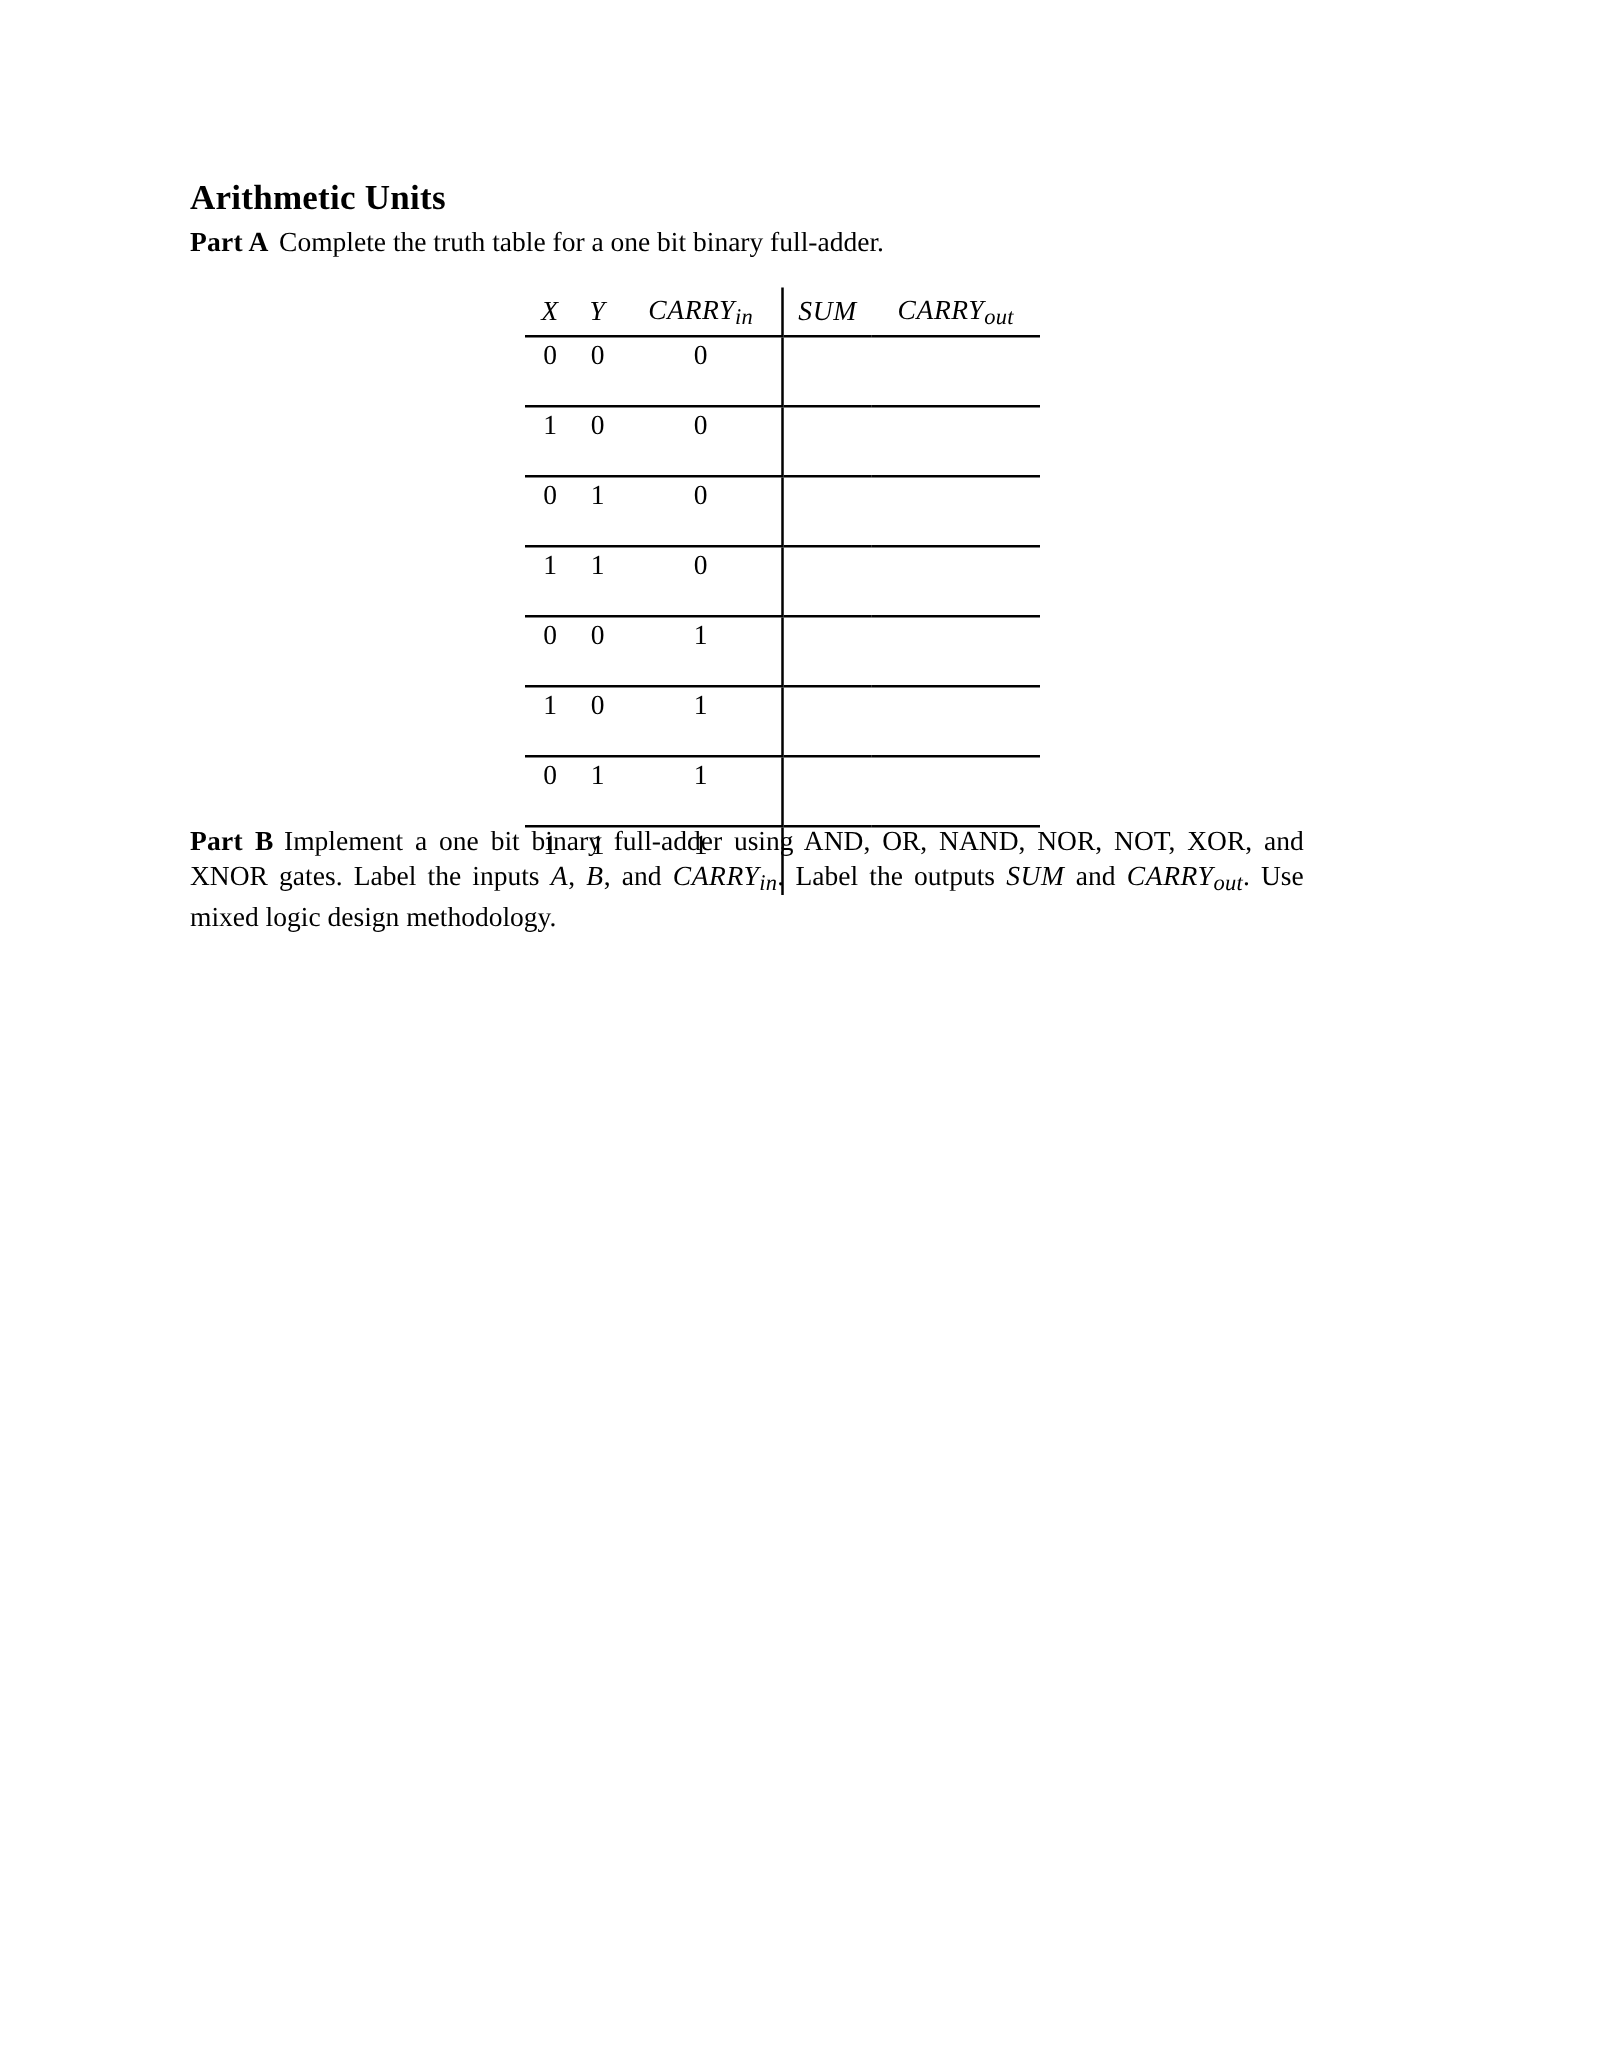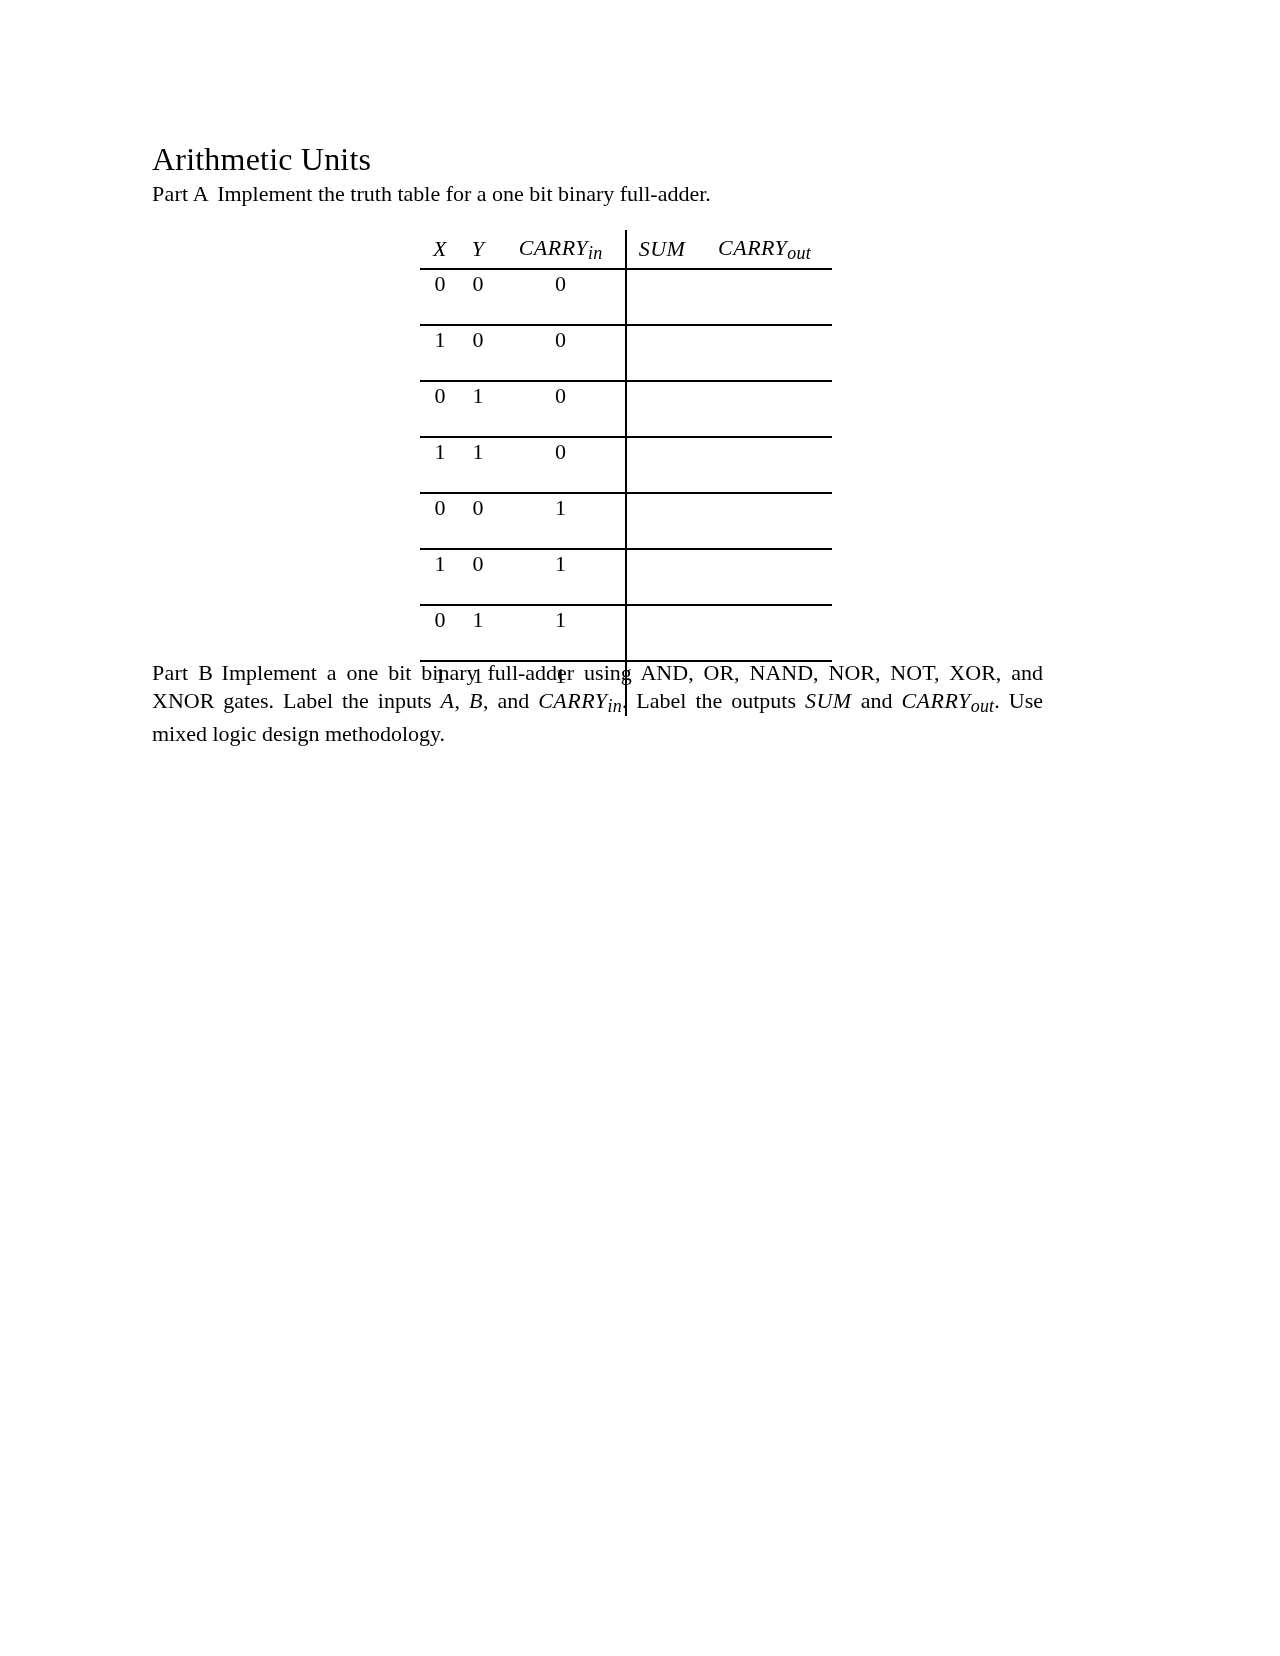--- a/index.html
+++ b/index.html
@@ -9,34 +9,34 @@
     height: 1656px;
     background: #ffffff;
     font-family: "Liberation Serif", "DejaVu Serif", serif;
     color: #000000;
     overflow: hidden;
   }
   .doc-title {
     position: absolute;
     left: 152px;
     top: 144px;
-    font-size: 32px;
+    font-size: 28px;
     line-height: 30px;
-    font-weight: normal;
+    font-weight: bold;
     letter-spacing: 0.2px;
   }
   .part-line {
     position: absolute;
     left: 152px;
     font-size: 22px;
     line-height: 28px;
   }
   .part-a { top: 180px; width: 900px; }
   .part-b { top: 659px; width: 891px; text-align: justify; }
-  .part-label { font-weight: normal; margin-right: 0.38em; letter-spacing: 0.2px; }
+  .part-label { font-weight: bold; margin-right: 0.38em; letter-spacing: 0.2px; }
   .math { font-style: italic; letter-spacing: 0.5px; }
   .subscript {
     font-style: italic;
     font-size: 18px;
     vertical-align: -4px;
     letter-spacing: 0.2px;
   }
   table.truth-table {
     position: absolute;
     left: 420px;
@@ -69,21 +69,21 @@
   .w3 { width: 70px; } .w4 { width: 135px; }
 </style>
 </head>
 <body>
 
 <div class="page">
 
   <div class="doc-title">Arithmetic Units</div>
 
   <div class="part-line part-a">
-    <span class="part-label">Part A</span><span>Implement the truth table for a one bit binary full-adder.</span>
+    <span class="part-label">Part A</span><span>Complete the truth table for a one bit binary full-adder.</span>
   </div>
 
   <table class="truth-table">
     <thead>
       <tr>
           <th class="w0"><span class="math">X</span></th>
           <th class="w1"><span class="math">Y</span></th>
           <th class="w2"><span class="math">CARRY</span><span class="subscript">in</span></th>
           <th class="w3 vsep"><span class="math">SUM</span></th>
           <th class="w4"><span class="math">CARRY</span><span class="subscript">out</span></th>

